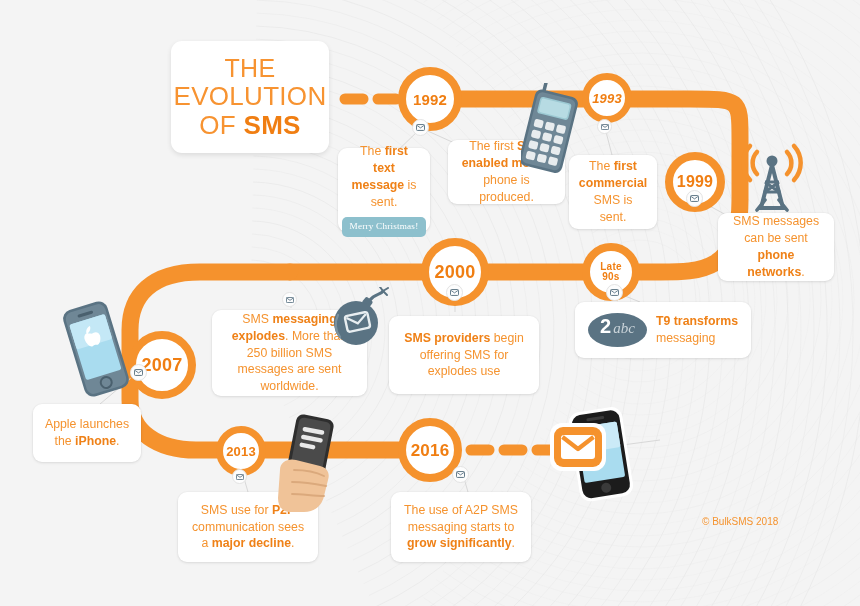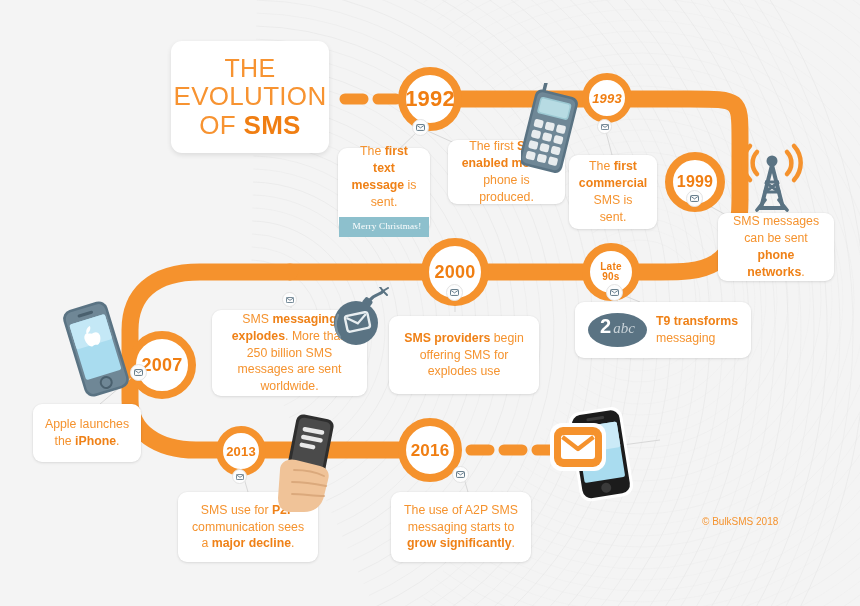--- a/index.html
+++ b/index.html
@@ -95,24 +95,24 @@
     left: 702px; top: 516px;
     font-size: 10px;
     color: #f5932f;
     z-index: 6;
     white-space: nowrap;
   }
   .icon-abs { position: absolute; z-index: 7; }
   .xmas-badge {
     margin-top: 6px;
     background: #8dc0cd;
-    border-radius: 0;
+    border-radius: 5px;
     color: #ffffff;
     font-size: 9.2px;
-    padding: 3px 8px 4px 14px;
+    padding: 3px 8px 4px 8px;
     font-family: "Liberation Serif", serif;
     letter-spacing: 0.2px;
     white-space: nowrap;
   }
   .t9-card { flex-direction: row; gap: 9px; }
   .t9-key {
     width: 59px; height: 34px;
     border-radius: 50%;
     background: #5a7383;
     display: flex; align-items: baseline; justify-content: center;
@@ -266,21 +266,21 @@
     </g>
   </svg>
 
   <div id="title-card">
     <div class="t-line">THE</div>
     <div class="t-line big">EVOLUTION</div>
     <div class="t-line big"><span>OF </span><b>SMS</b></div>
   </div>
 
   <div class="node" style="left:398px; top:67px; width:64px; height:64px;">
-    <span class="node-label" style="font-size:22px;">1992</span>
+    <span class="node-label" style="font-size:15px;">1992</span>
   </div>
   <div class="badge" style="left:412px; top:119px;">
     <svg width="9" height="7" viewBox="0 0 12 9">
         <rect x="0.6" y="0.6" width="10.8" height="7.8" rx="1.3" fill="none" stroke="#5a7383" stroke-width="1.3"></rect>
         <path d="M1.4 1.8 L6 5 L10.6 1.8" fill="none" stroke="#5a7383" stroke-width="1.2"></path>
       </svg>
   </div>
 
   <div class="node" style="left:582px; top:73px; width:50px; height:50px; border-width:7px;font-style:italic;">
     <span class="node-label" style="font-size:13px;">1993</span>

